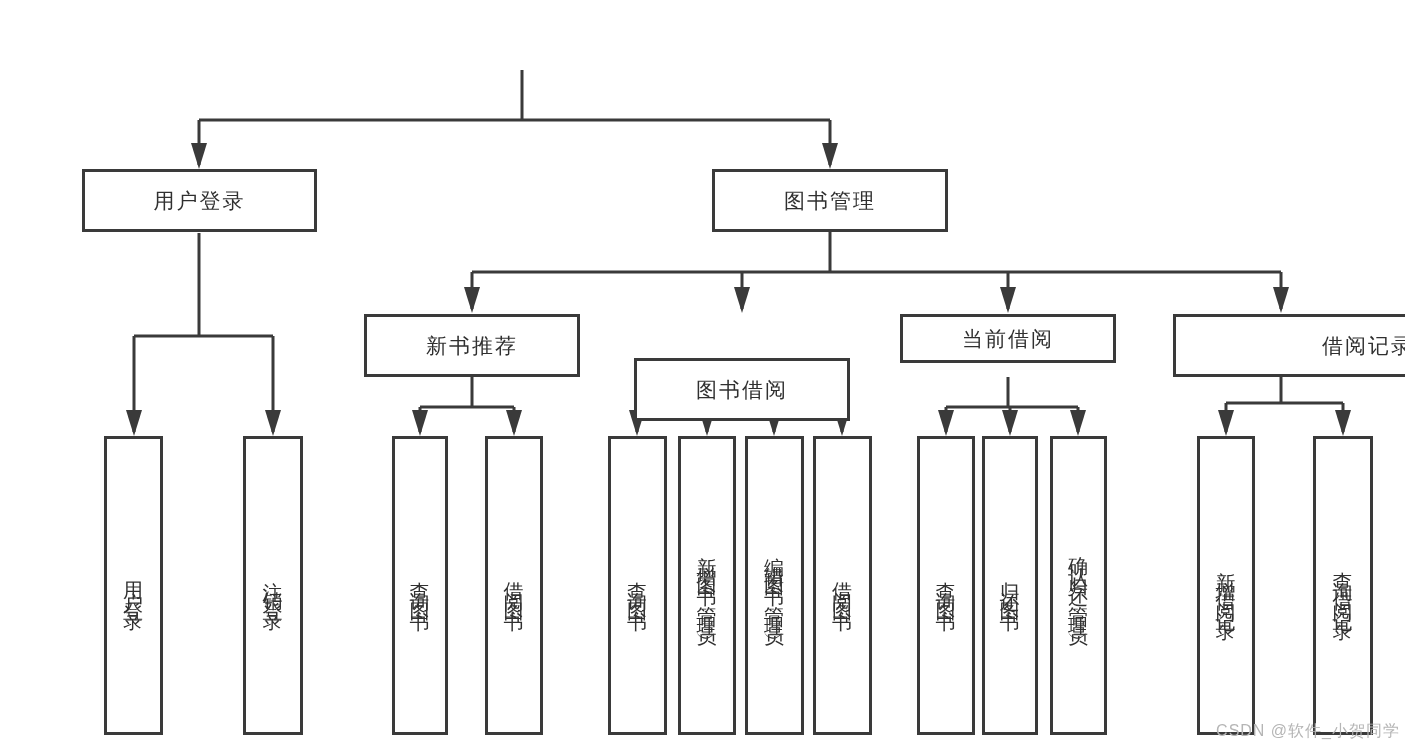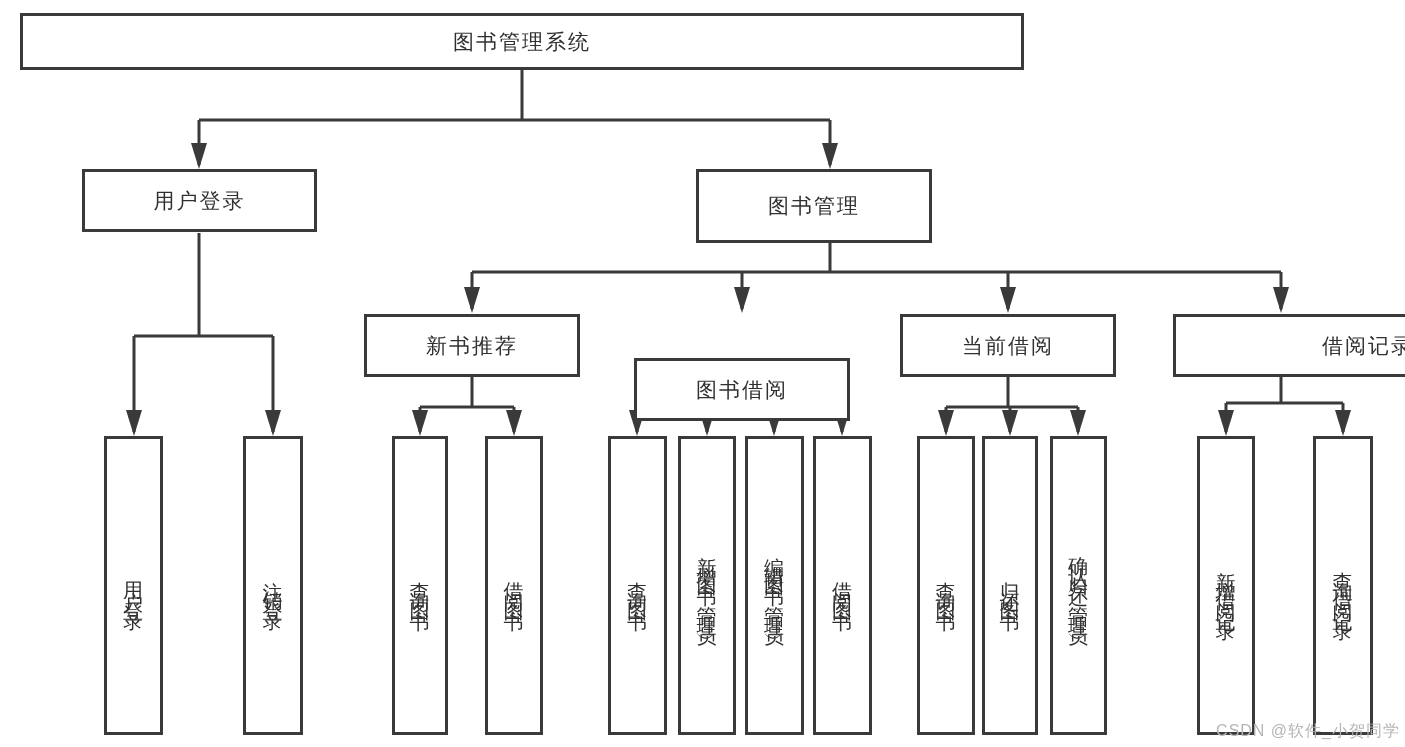--- a/index.html
+++ b/index.html
@@ -67,38 +67,35 @@
     <polygon points="699,410 715,410 707,436"></polygon>
     <polygon points="766,410 782,410 774,436"></polygon>
     <polygon points="834,410 850,410 842,436"></polygon>
     <polygon points="938,410 954,410 946,436"></polygon>
     <polygon points="1002,410 1018,410 1010,436"></polygon>
     <polygon points="1070,410 1086,410 1078,436"></polygon>
     <polygon points="1218,410 1234,410 1226,436"></polygon>
     <polygon points="1335,410 1351,410 1343,436"></polygon>
   </svg>
 
-  <div class="node hnode root">
-    <span>图书管理系统</span>
-  </div>
 
   <div class="node hnode" style="left:82px;top:169px;width:235px;height:63px;">
     <span>用户登录</span>
   </div>
-  <div class="node hnode" style="left:696px;top:169px;width:236px;height:74px;">
+  <div class="node hnode" style="left:712px;top:169px;width:236px;height:63px;">
     <span>图书管理</span>
   </div>
 
   <div class="node hnode" style="left:364px;top:314px;width:216px;height:63px;">
     <span>新书推荐</span>
   </div>
   <div class="node hnode" style="left:634px;top:314px;width:216px;height:63px;margin-top:44px;">
     <span>图书借阅</span>
   </div>
-  <div class="node hnode" style="left:900px;top:314px;width:216px;height:63px;">
+  <div class="node hnode" style="left:900px;top:314px;width:216px;height:49px;">
     <span>当前借阅</span>
   </div>
   <div class="node hnode" style="left:1173px;top:314px;width:244px;height:63px;justify-content:flex-end;">
     <span>借阅记录</span>
   </div>
 
   <div class="node leaf" style="left:104px;width:59px;">
     <span class="vtext">用户登录</span>
   </div>
   <div class="node leaf" style="left:243px;width:60px;">

